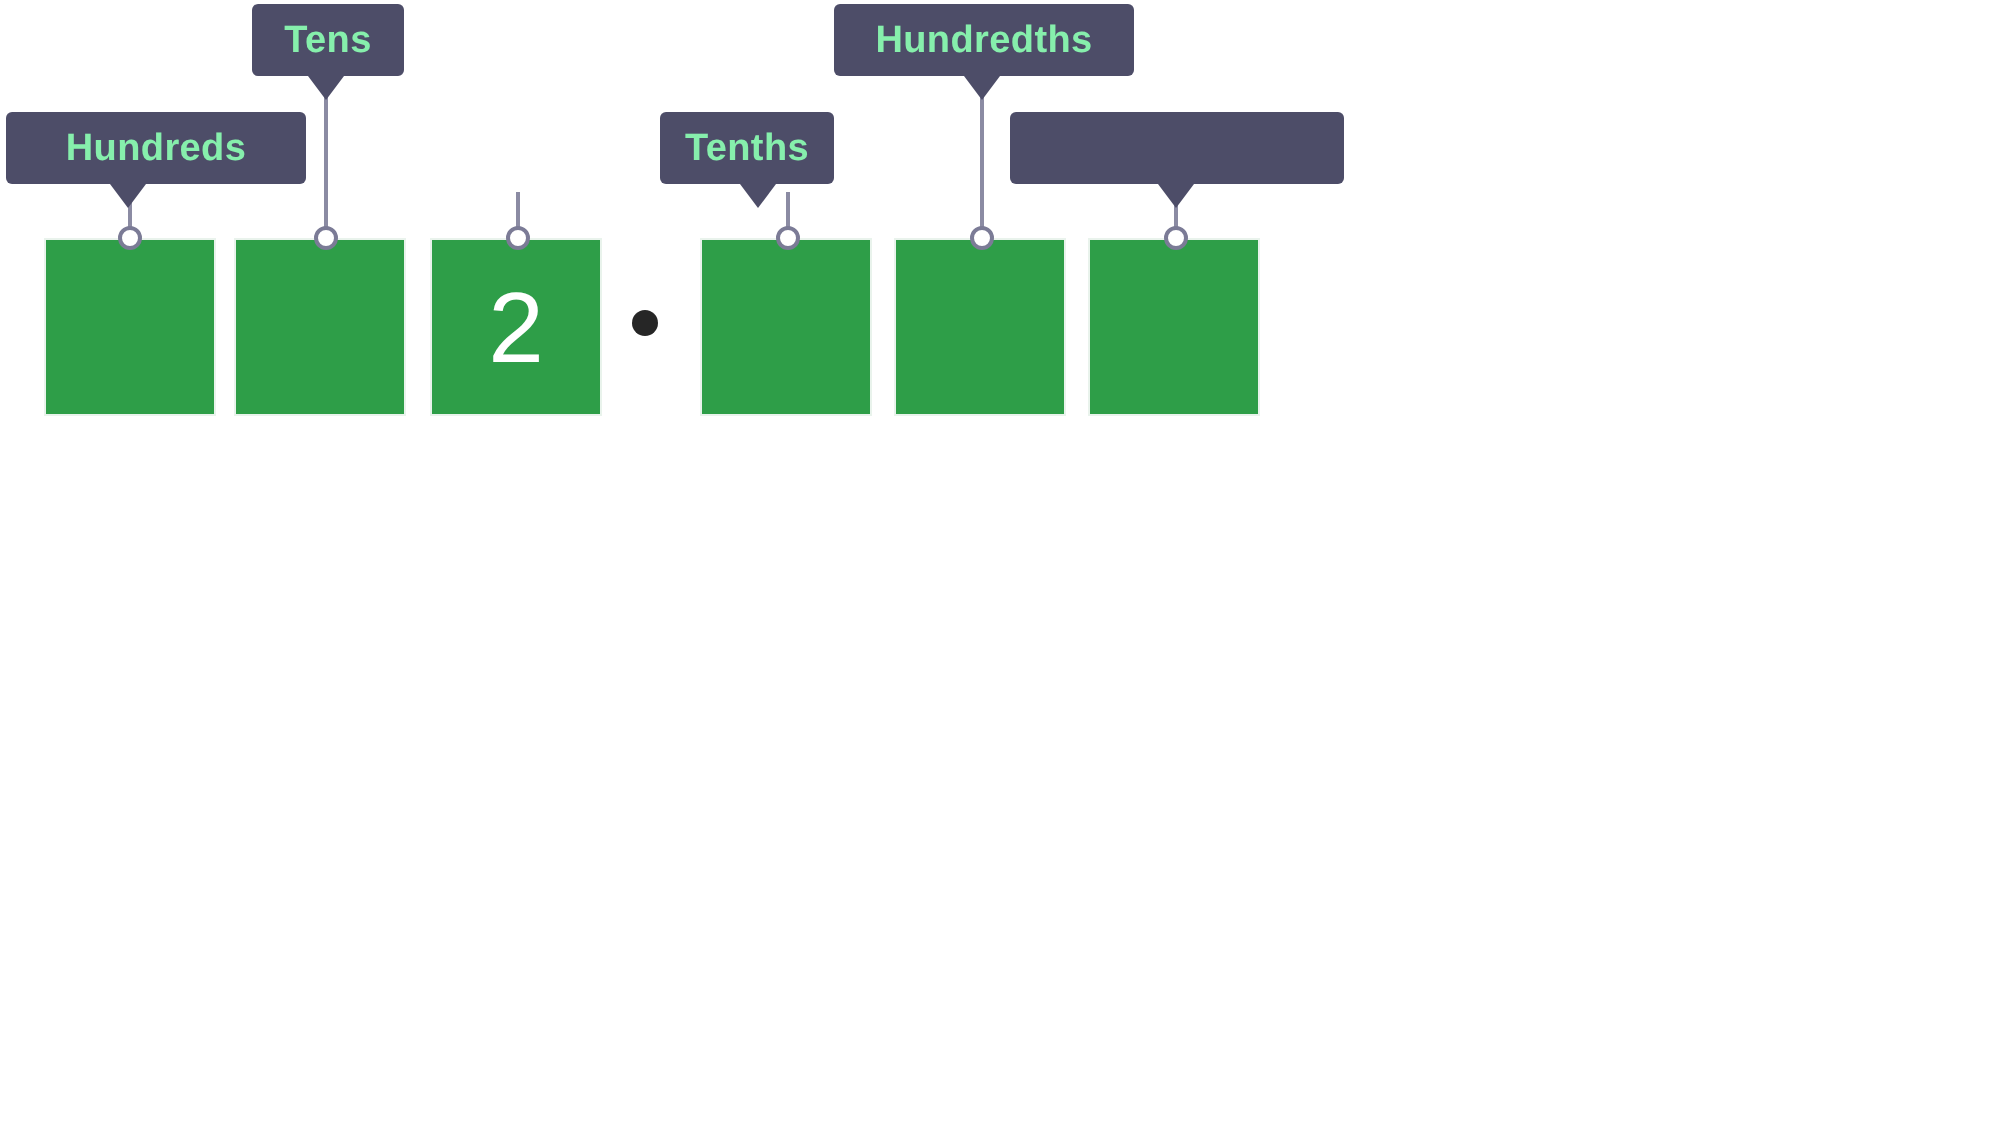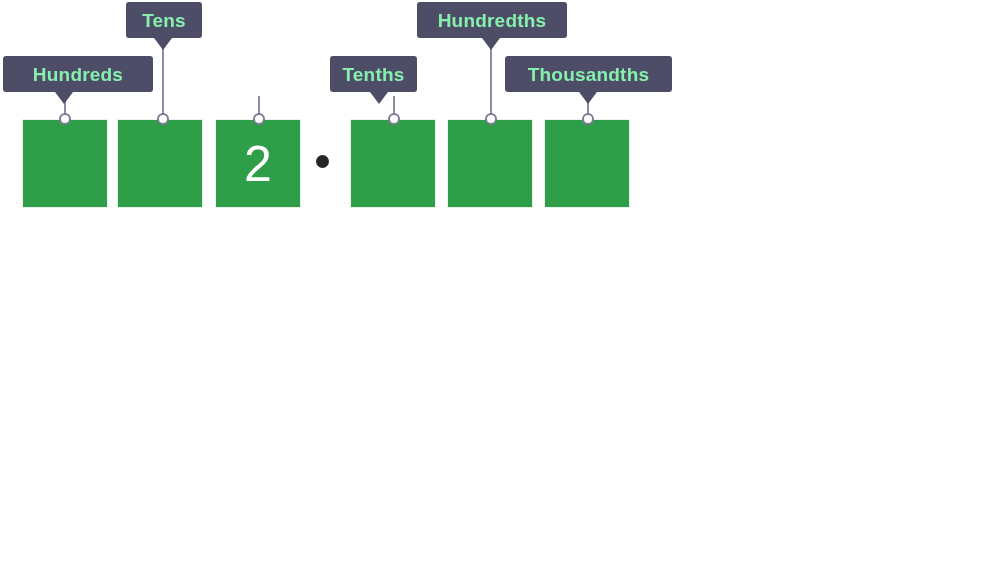--- a/index.html
+++ b/index.html
@@ -178,19 +178,18 @@
       <span class="label-text">Tenths</span>
       <span class="label-tail" style="margin-left:-9px; left:49px;"></span>
     </div>
 
     <div class="label-box" style="left:417px; top:2px; width:150px;">
       <span class="label-text">Hundredths</span>
       <span class="label-tail" style="margin-left:-9px; left:74px;"></span>
     </div>
 
     <div class="label-box" style="left:505px; top:56px; width:167px;">
-      <span class="label-text">Thousandths</span>
       <span class="label-tail" style="margin-left:-9px; left:83px;"></span>
     </div>
 
   </div>
 
 </div>
 
 </body></html>

